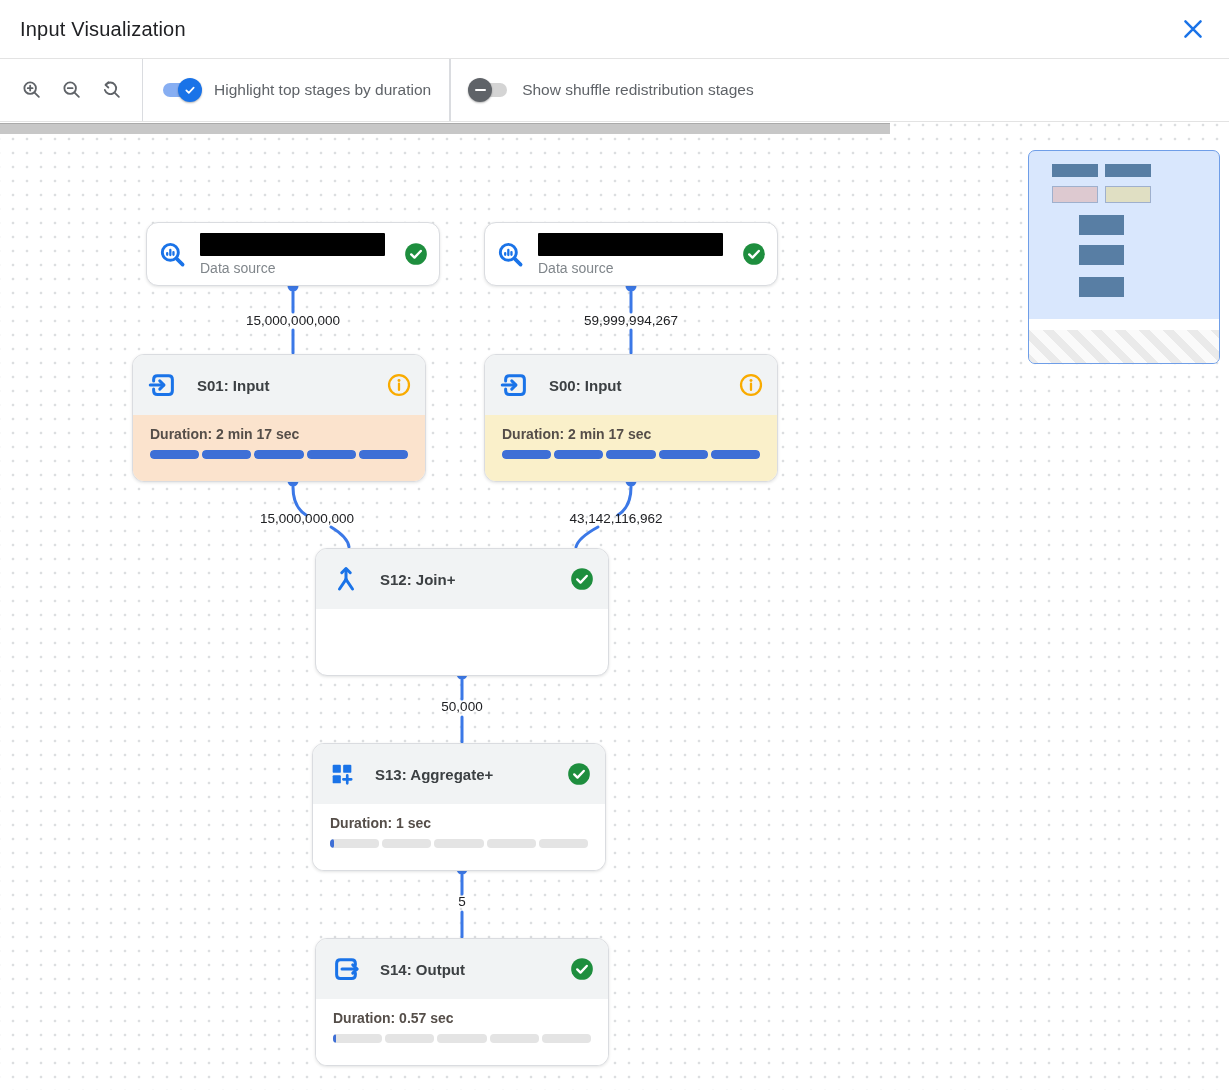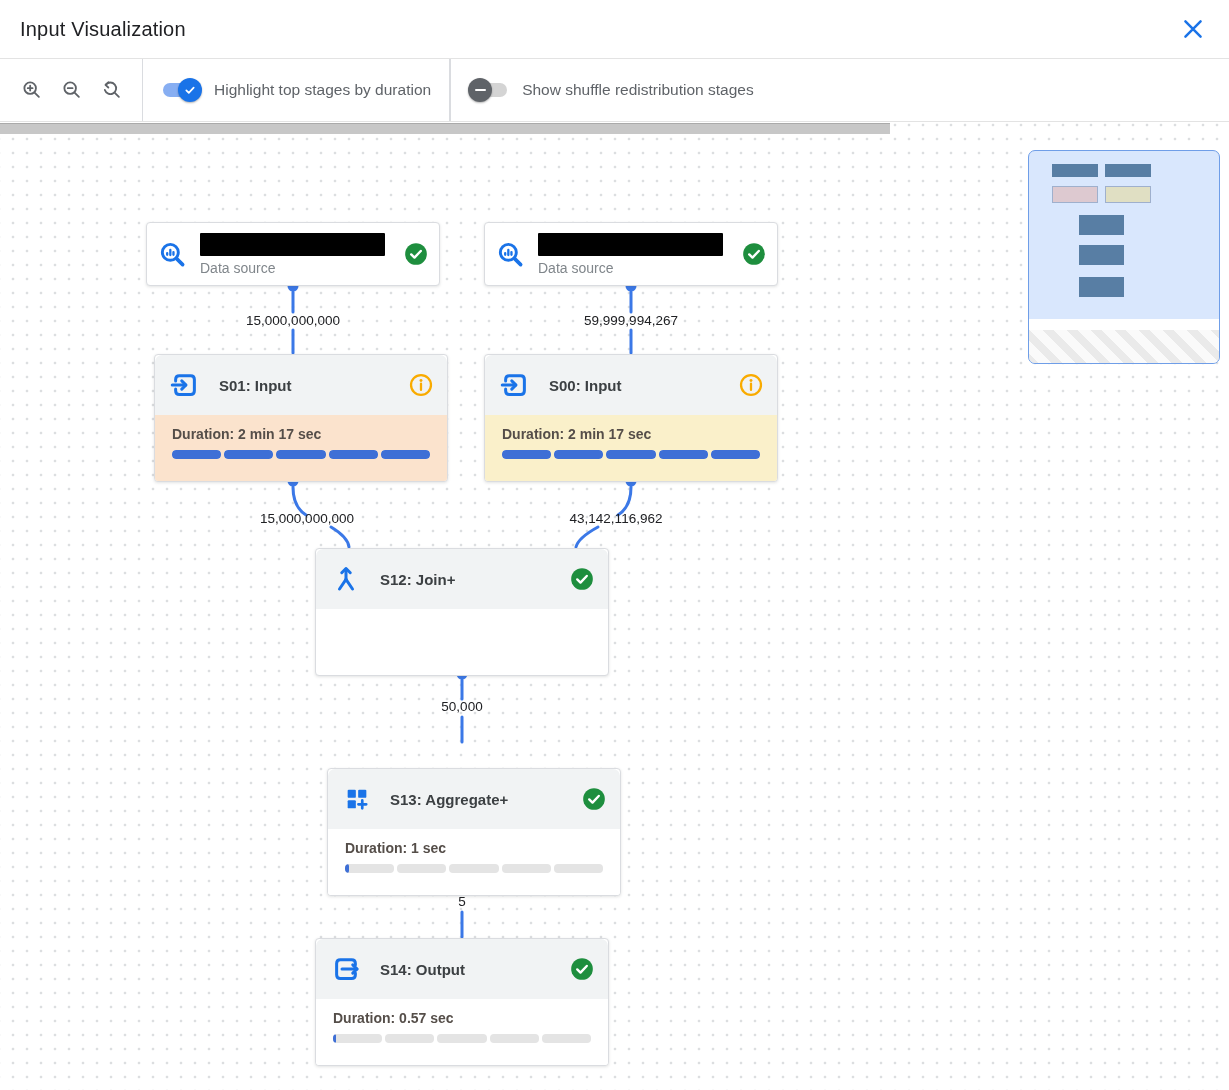--- a/index.html
+++ b/index.html
@@ -37,21 +37,21 @@
             background-image:radial-gradient(circle, #dcdee0 1.5px, transparent 1.6px);
             background-size:14px 14px; background-position:6px 10px; }
   .hscroll { position:absolute; left:0; top:1px; width:890px; height:11px;
              background:#c7c7c7; border-top:1px solid #aaa; cursor:pointer; }
 
   .edges { position:absolute; left:0; top:0; width:1229px; height:980px; pointer-events:none; }
   .edge-label { position:absolute; transform:translateX(-50%); font-size:13.5px; color:#202124;
                 white-space:nowrap; line-height:18px; }
 
   
-  .card { position:absolute; background:#fff; border:1px solid #dadce0; border-radius:4px;
+  .card { position:absolute; background:#fff; border:1px solid #dadce0; border-radius:12px;
           box-shadow:0 1px 3px rgba(60,64,67,.15); cursor:pointer; }
   .ds-card { width:294px; height:64px; display:flex; align-items:center; padding:0 10px 0 11px; }
   .ds-mid { flex:1; margin-left:13px; min-width:0; }
   .redacted { width:185px; height:23px; background:#000; border-radius:1px; }
   .ds-label { font-size:14px; color:#80868b; margin-top:4px; }
 
   .stage-card { width:294px; height:128px; overflow:hidden; }
   .stage-head { height:60px; background:#f1f3f4; display:flex; align-items:center;
                 padding:0 13px 0 15px; border-radius:7px 7px 0 0; }
   .stage-title { font-size:15px; font-weight:bold; color:#3c4043; margin-left:19px; flex:1; }
@@ -201,21 +201,21 @@
     <div class="ds-mid">
       <div class="redacted"></div>
       <div class="ds-label">Data source</div>
     </div>
     <svg class="status-ic" viewBox="0 0 24 24">
       <circle cx="12" cy="12" r="10" fill="#1e8e3e"></circle>
       <path d="M7.6 12.4 L10.6 15.3 L16.4 9.2" stroke="#fff" stroke-width="2.2" fill="none" stroke-linecap="round" stroke-linejoin="round"></path>
     </svg>
   </div>
 
-  <div class="card stage-card" style="left:154px; top:232px;">
+  <div class="card stage-card" style="left:132px; top:232px;">
     <div class="stage-head">
       <svg width="30" height="30" viewBox="0 0 24 24" fill="none" stroke="#1a73e8" stroke-width="2.4" stroke-linecap="round" stroke-linejoin="round">
         <path d="M4.5 8.8 V7.5 Q4.5 4.5 7.5 4.5 H16.5 Q19.5 4.5 19.5 7.5 V16.5 Q19.5 19.5 16.5 19.5 H7.5 Q4.5 19.5 4.5 16.5 V15.2"></path>
         <path d="M1.8 12 H12.5"></path>
           <path d="M9.4 8.7 L12.8 12 L9.4 15.3"></path>
       </svg>
       <span class="stage-title">S01: Input</span>
       <svg class="status-ic" viewBox="0 0 24 24" fill="none">
         <circle cx="12" cy="12" r="9.2" stroke="#f9ab00" stroke-width="2.1"></circle>
         <circle cx="12" cy="7.9" r="1.35" fill="#f9ab00"></circle>
@@ -289,21 +289,21 @@
           <path d="M12 12.3 L17.2 20"></path>
       </svg>
       <span class="stage-title">S12: Join+</span>
       <svg class="status-ic" viewBox="0 0 24 24">
         <circle cx="12" cy="12" r="10" fill="#1e8e3e"></circle>
         <path d="M7.6 12.4 L10.6 15.3 L16.4 9.2" stroke="#fff" stroke-width="2.2" fill="none" stroke-linecap="round" stroke-linejoin="round"></path>
       </svg>
     </div>
   </div>
 
-  <div class="card stage-card" style="left:327px; top:621px;margin-top:25px;">
+  <div class="card stage-card" style="left:312px; top:621px;">
     <div class="stage-head">
       <svg width="28" height="28" viewBox="0 0 24 24">
         <rect x="4" y="4" width="7" height="7" rx="1" fill="#1a73e8"></rect>
         <rect x="13" y="4" width="7" height="7" rx="1" fill="#1a73e8"></rect>
         <rect x="4" y="13" width="7" height="7" rx="1" fill="#1a73e8"></rect>
         <path d="M16.5 13.2 V20 M13.2 16.6 H19.9" stroke="#1a73e8" stroke-width="2.3" stroke-linecap="round"></path>
       </svg>
       <span class="stage-title">S13: Aggregate+</span>
       <svg class="status-ic" viewBox="0 0 24 24">
         <circle cx="12" cy="12" r="10" fill="#1e8e3e"></circle>

